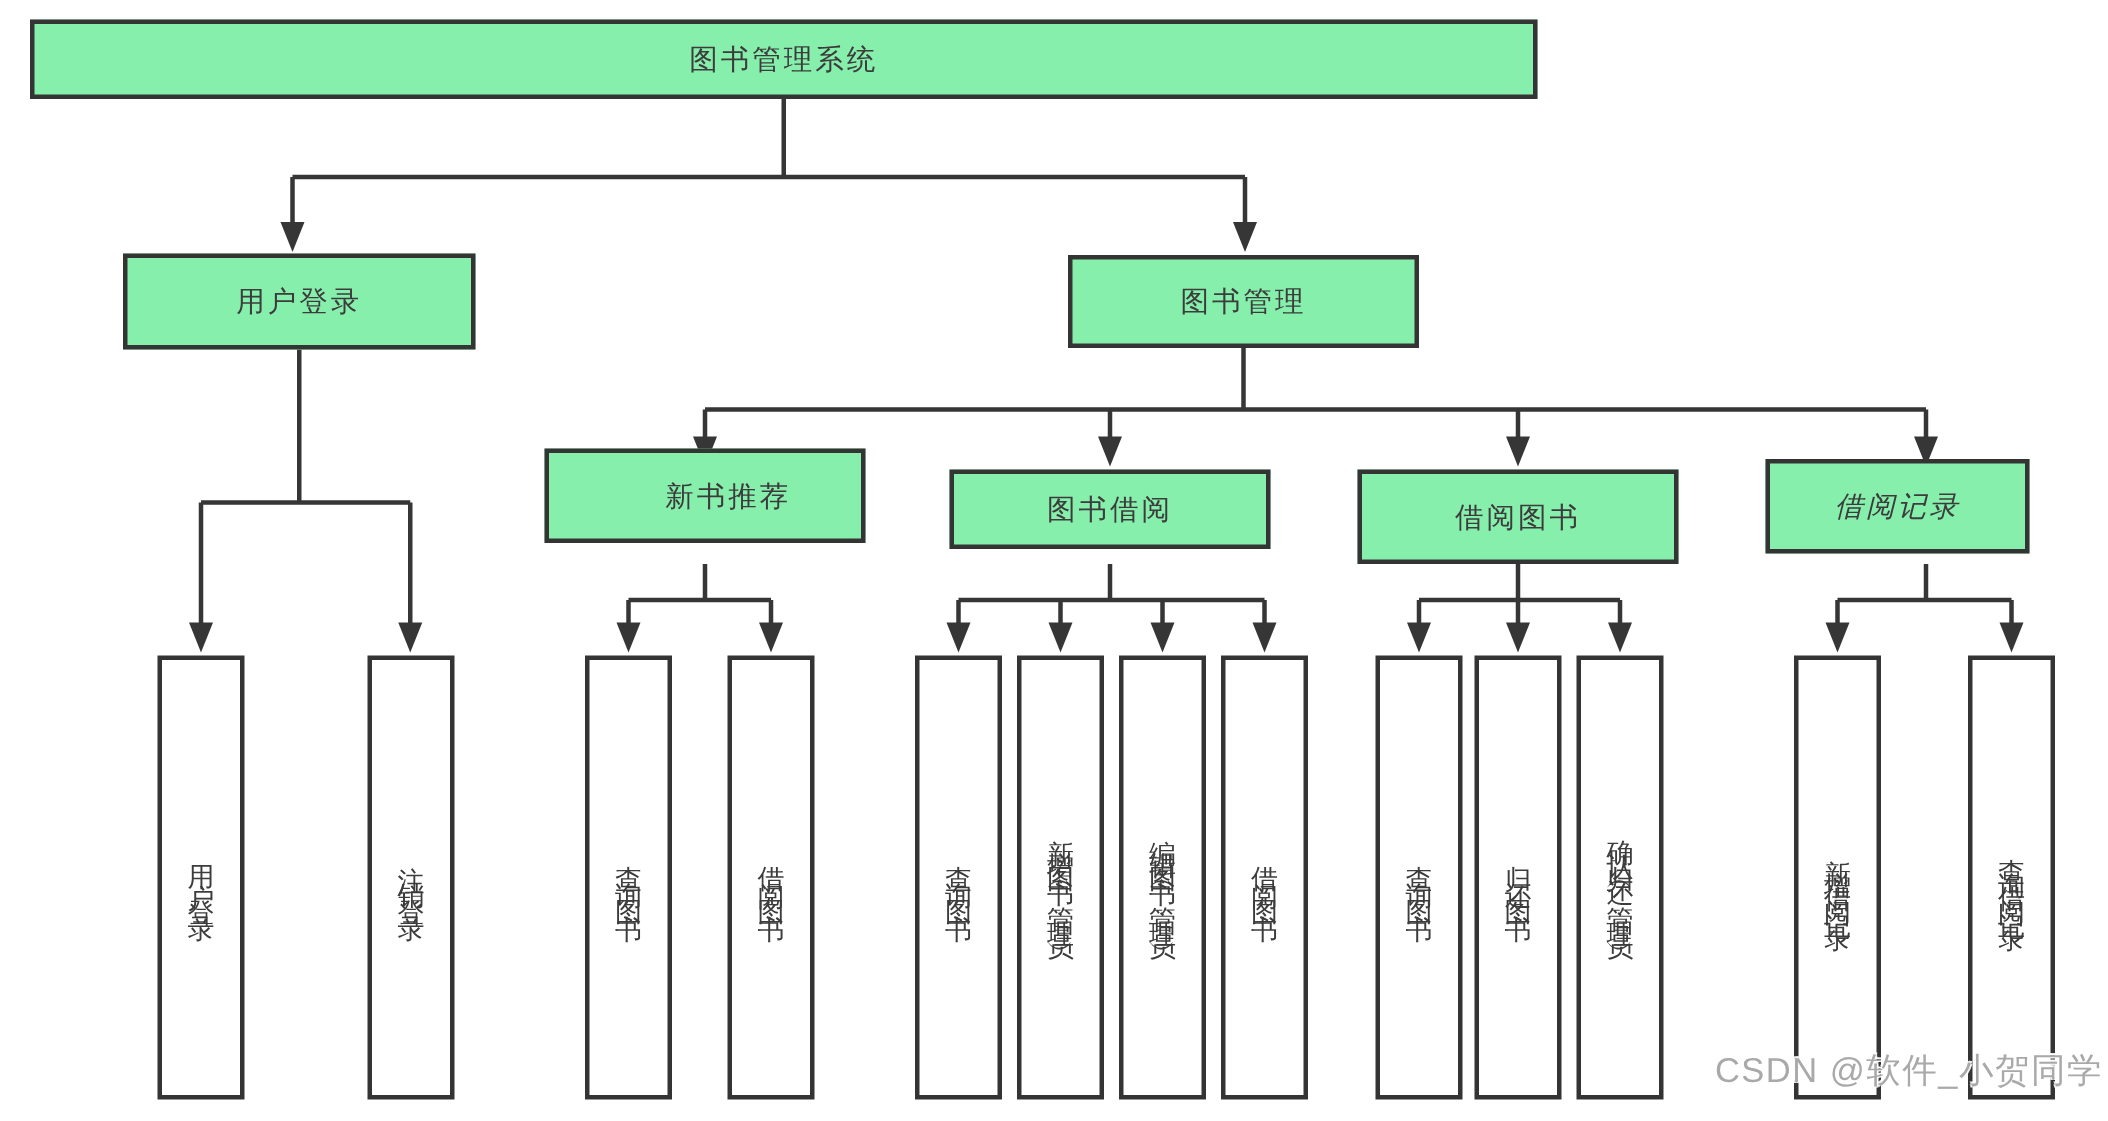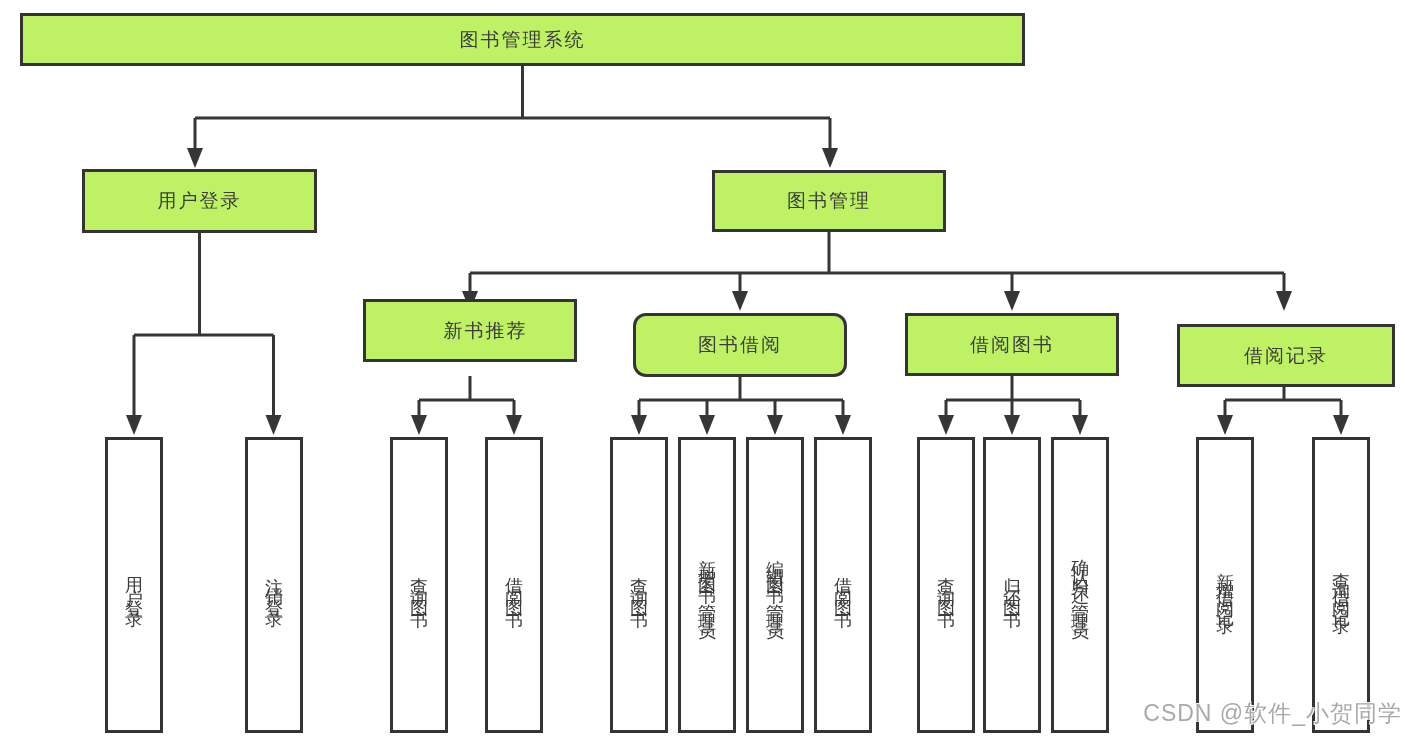--- a/index.html
+++ b/index.html
@@ -15,21 +15,21 @@
   .connectors {
     position: absolute;
     left: 0; top: 0;
     width: 1405px; height: 747px;
     pointer-events: none;
   }
   .node {
     position: absolute;
     box-sizing: border-box;
     border: 3px solid #343434;
-    background: #bef264;
+    background: #86efac;
     display: flex;
     align-items: center;
     justify-content: center;
     font-size: 19px;
     letter-spacing: 2px;
     color: #3c3c3c;
     text-align: left;
   }
   .node.small { font-size: 19px; }
   .vnode {
@@ -108,23 +108,23 @@
       <path d="M1333 415 L1349 415 L1341 435 Z"></path>
     </g>
   </svg>
 
   <div class="node" style="left:20px; top:13px; width:1005px; height:53px;">图书管理系统</div>
 
   <div class="node" style="left:82px; top:169px; width:235px; height:64px;">用户登录</div>
   <div class="node" style="left:712px; top:170px; width:234px; height:62px;">图书管理</div>
 
   <div class="node small" style="left:363px; top:299px; width:214px; height:63px;padding-left:31px;">新书推荐</div>
-  <div class="node small" style="left:633px; top:313px; width:214px; height:64px;border-radius:13px;">图书借阅</div>
+  <div class="node small" style="left:633px; top:313px; width:214px; height:53px;">图书借阅</div>
   <div class="node small" style="left:905px; top:313px; width:214px; height:63px;">借阅图书</div>
-  <div class="node small" style="left:1177px; top:324px; width:218px; height:63px;">借阅记录</div>
+  <div class="node small" style="left:1177px; top:306px; width:176px; height:63px;font-style:italic;">借阅记录</div>
 
   <div class="vnode" style="left:105px;">用户登录</div>
   <div class="vnode" style="left:245px;">注销登录</div>
 
   <div class="vnode" style="left:390px;">查询图书</div>
   <div class="vnode" style="left:485px;">借阅图书</div>
 
   <div class="vnode" style="left:610px;">查询图书</div>
   <div class="vnode long" style="left:678px;">新增图书（管理员）</div>
   <div class="vnode long" style="left:746px;">编辑图书（管理员）</div>

